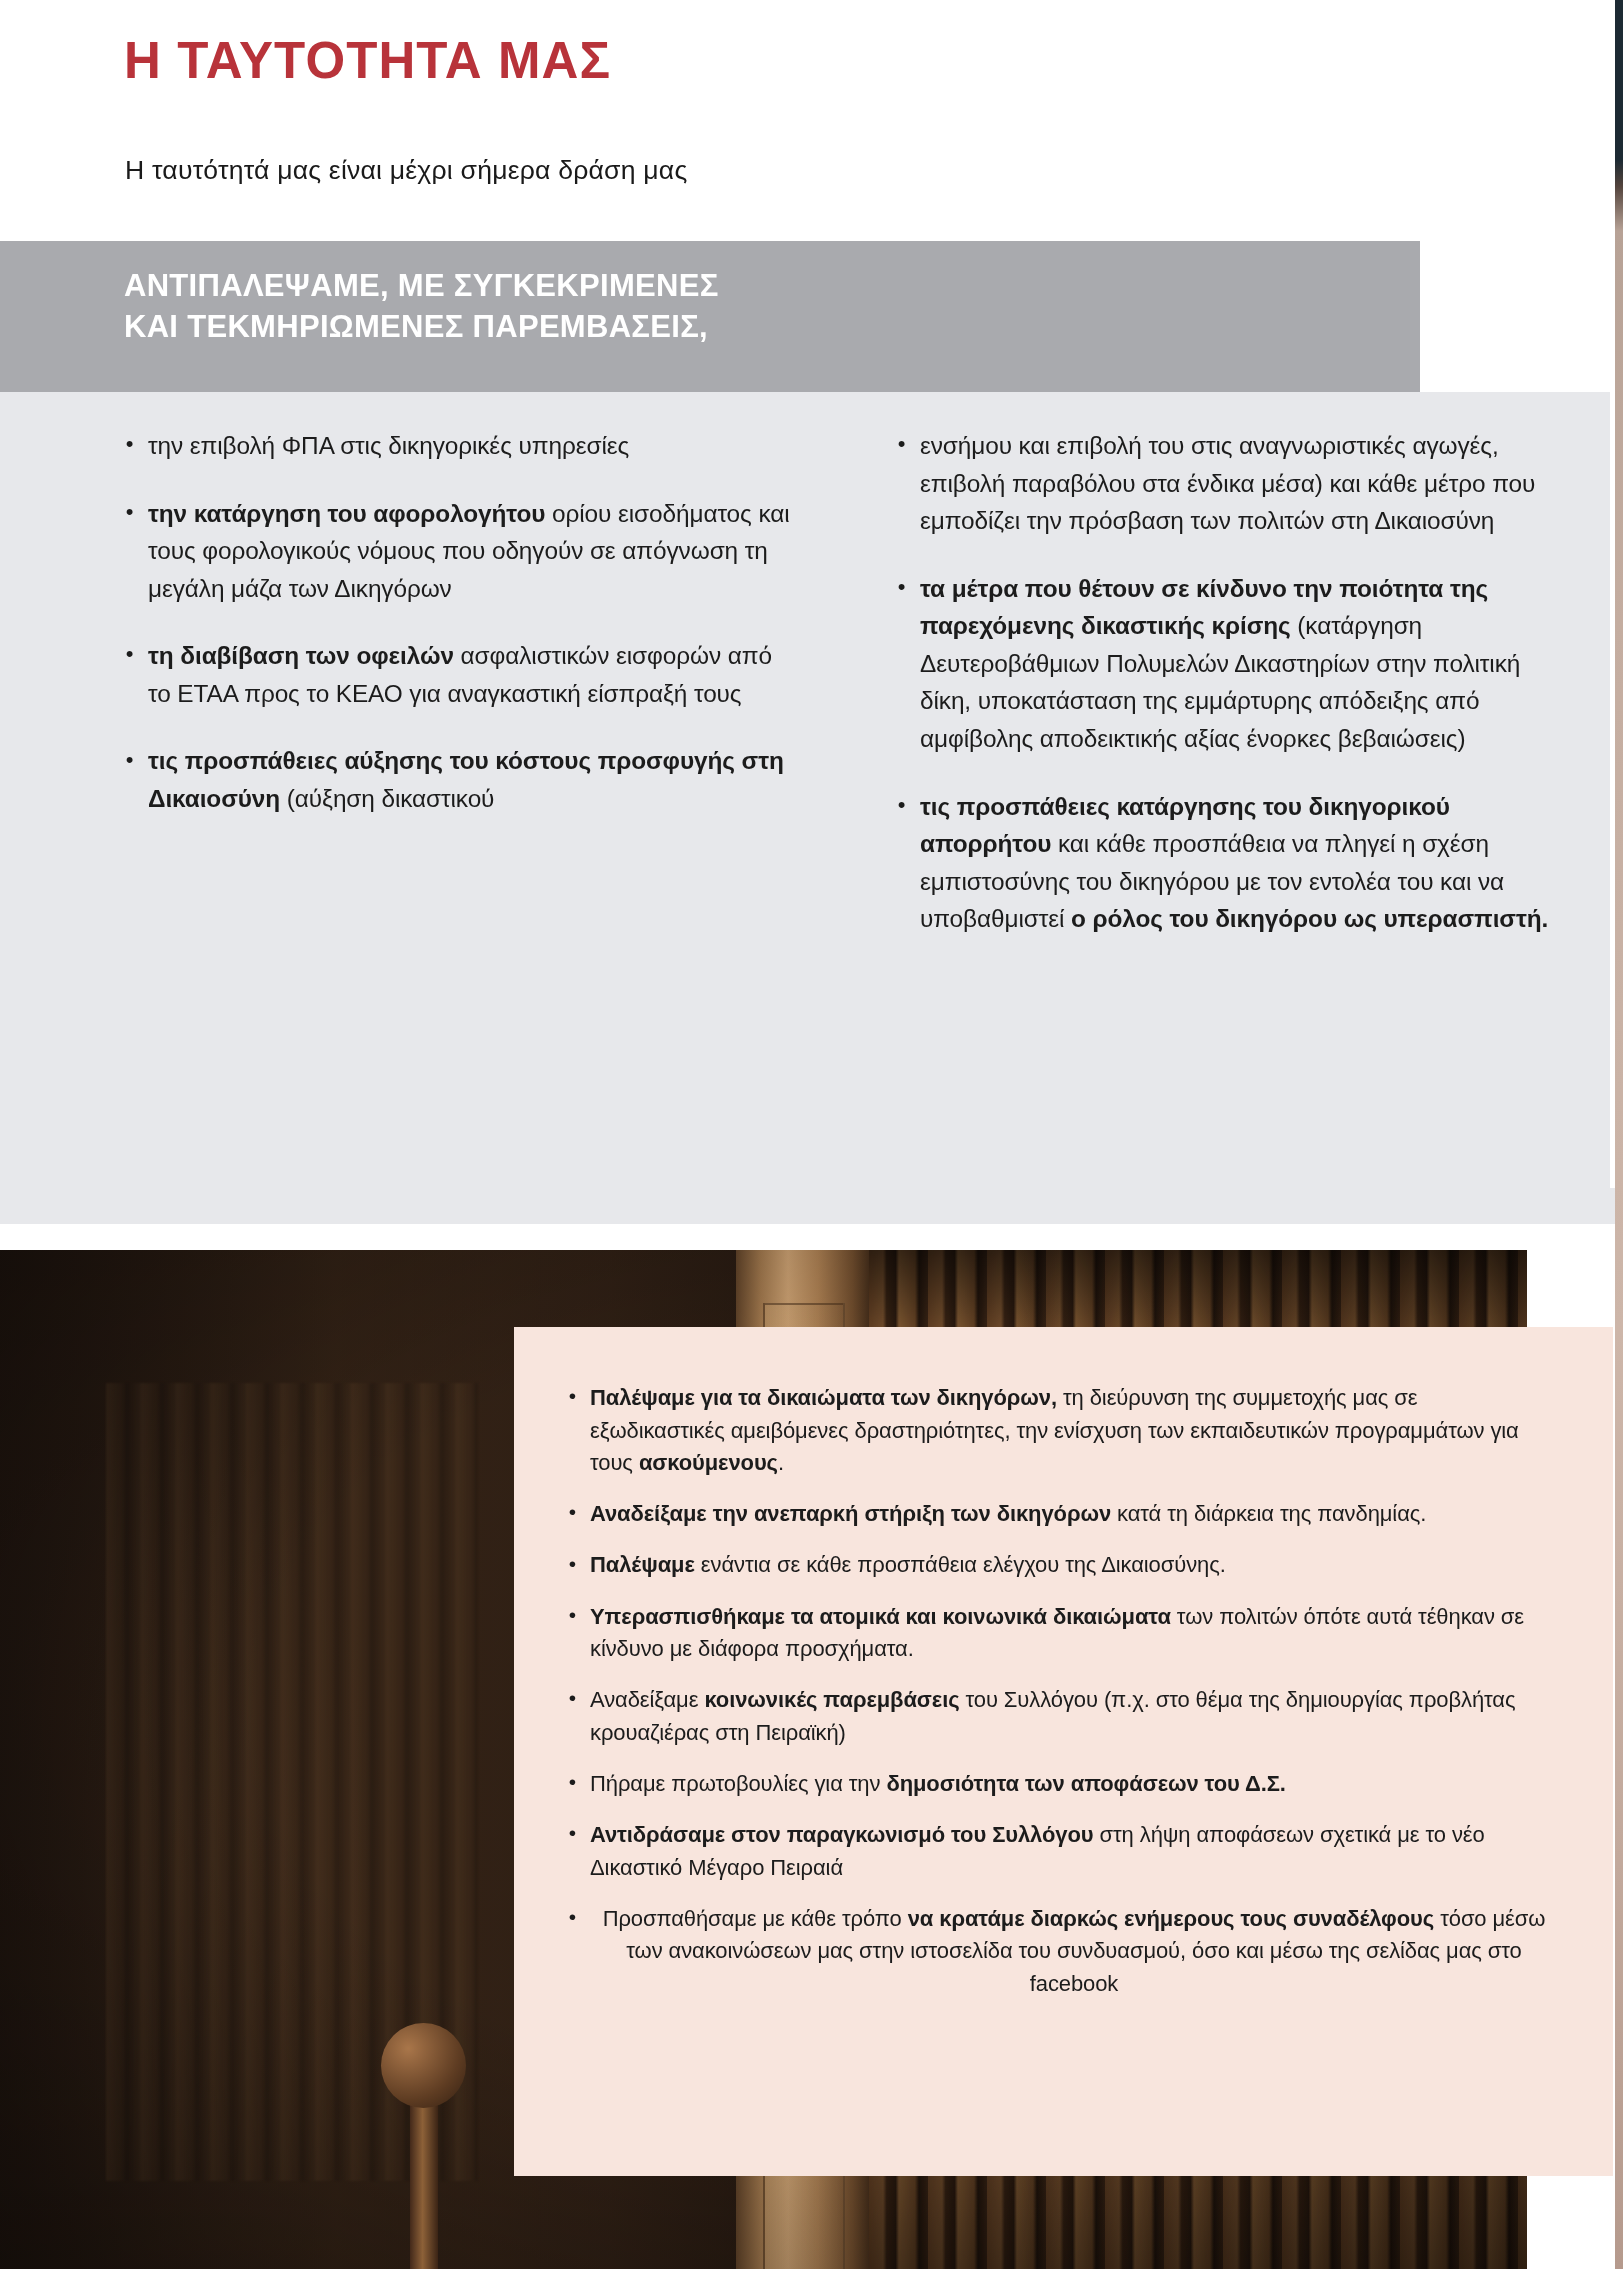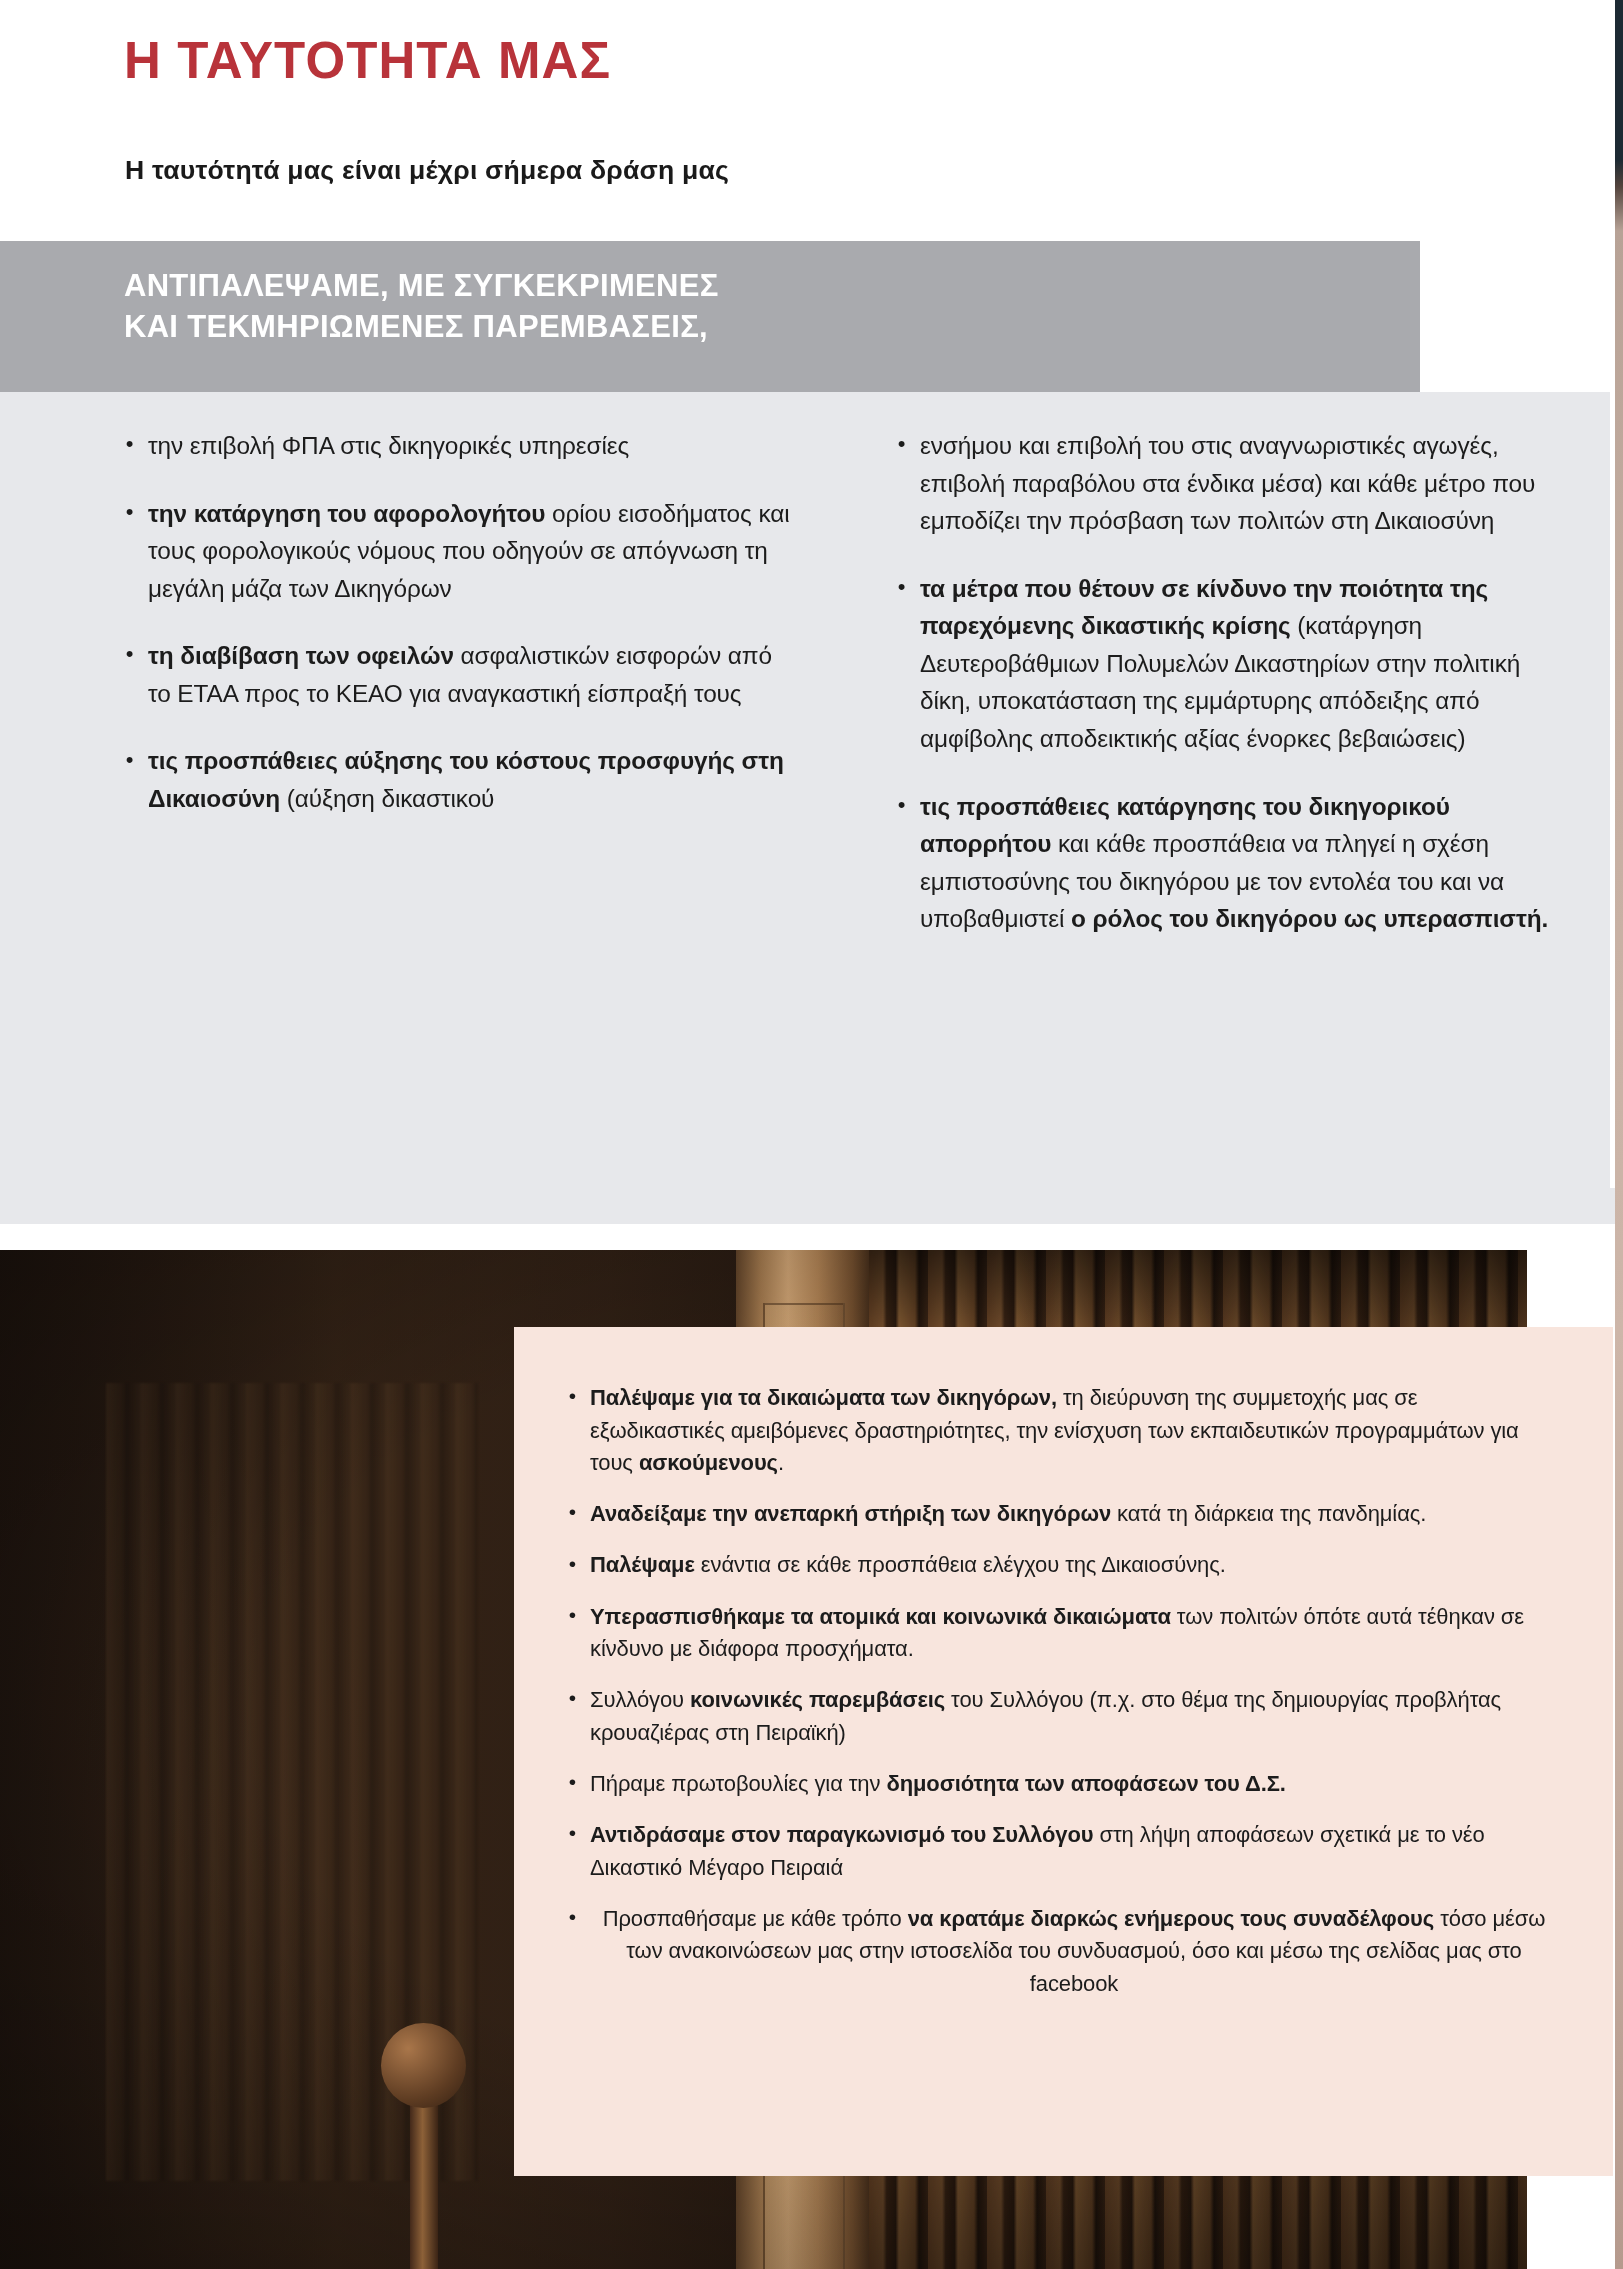--- a/index.html
+++ b/index.html
@@ -68,21 +68,21 @@
     color: #b8333a;
     font-family: "Liberation Sans", sans-serif;
   }
   .page-subtitle {
     position: absolute;
     left: 125px;
     top: 155px;
     margin: 0;
     font-size: 26.6px;
     line-height: 1.2;
-    font-weight: 700;
+    font-weight: 400;
     color: #1a1a1a;
     letter-spacing: 0.2px;
   }
 
   
   .banner {
     position: absolute;
     top: 241px;
     left: 0;
     width: 1420px;
@@ -372,21 +372,21 @@
     <ul class="pink-bullets">
 
       <li><span class="b">Παλέψαμε για τα δικαιώματα των δικηγόρων,</span><span> τη διεύρυνση της συμμετοχής μας σε εξωδικαστικές αμειβόμενες δραστηριότητες, την ενίσχυση των εκπαιδευτικών προγραμμάτων για τους </span><span class="b">ασκούμενους</span><span>.</span></li>
 
       <li><span class="b">Αναδείξαμε την ανεπαρκή στήριξη των δικηγόρων</span><span> κατά τη διάρκεια της πανδημίας.</span></li>
 
       <li><span class="b">Παλέψαμε</span><span> ενάντια σε κάθε προσπάθεια ελέγχου της Δικαιοσύνης.</span></li>
 
       <li><span class="b">Υπερασπισθήκαμε τα ατομικά και κοινωνικά δικαιώματα</span><span> των πολιτών όπότε αυτά τέθηκαν σε κίνδυνο με διάφορα προσχήματα.</span></li>
 
-      <li><span>Συλλόγου </span><span class="b">κοινωνικές παρεμβάσεις</span><span> του Συλλόγου (π.χ. στο θέμα της δημιουργίας προβλήτας κρουαζιέρας στη Πειραϊκή)</span></li>
+      <li><span>Αναδείξαμε </span><span class="b">κοινωνικές παρεμβάσεις</span><span> του Συλλόγου (π.χ. στο θέμα της δημιουργίας προβλήτας κρουαζιέρας στη Πειραϊκή)</span></li>
 
       <li><span>Πήραμε πρωτοβουλίες για την </span><span class="b">δημοσιότητα των αποφάσεων του Δ.Σ.</span><span></span></li>
 
       <li><span class="b">Αντιδράσαμε στον παραγκωνισμό του Συλλόγου</span><span> στη λήψη αποφάσεων σχετικά με το νέο Δικαστικό Μέγαρο Πειραιά</span></li>
 
       <li><span>Προσπαθήσαμε με κάθε τρόπο </span><span class="b">να κρατάμε διαρκώς  ενήμερους τους συναδέλφους</span><span> τόσο μέσω των ανακοινώσεων μας στην ιστοσελίδα του συνδυασμού, όσο και μέσω της σελίδας μας στο facebook</span></li>
 
     </ul>
   </div>
 

